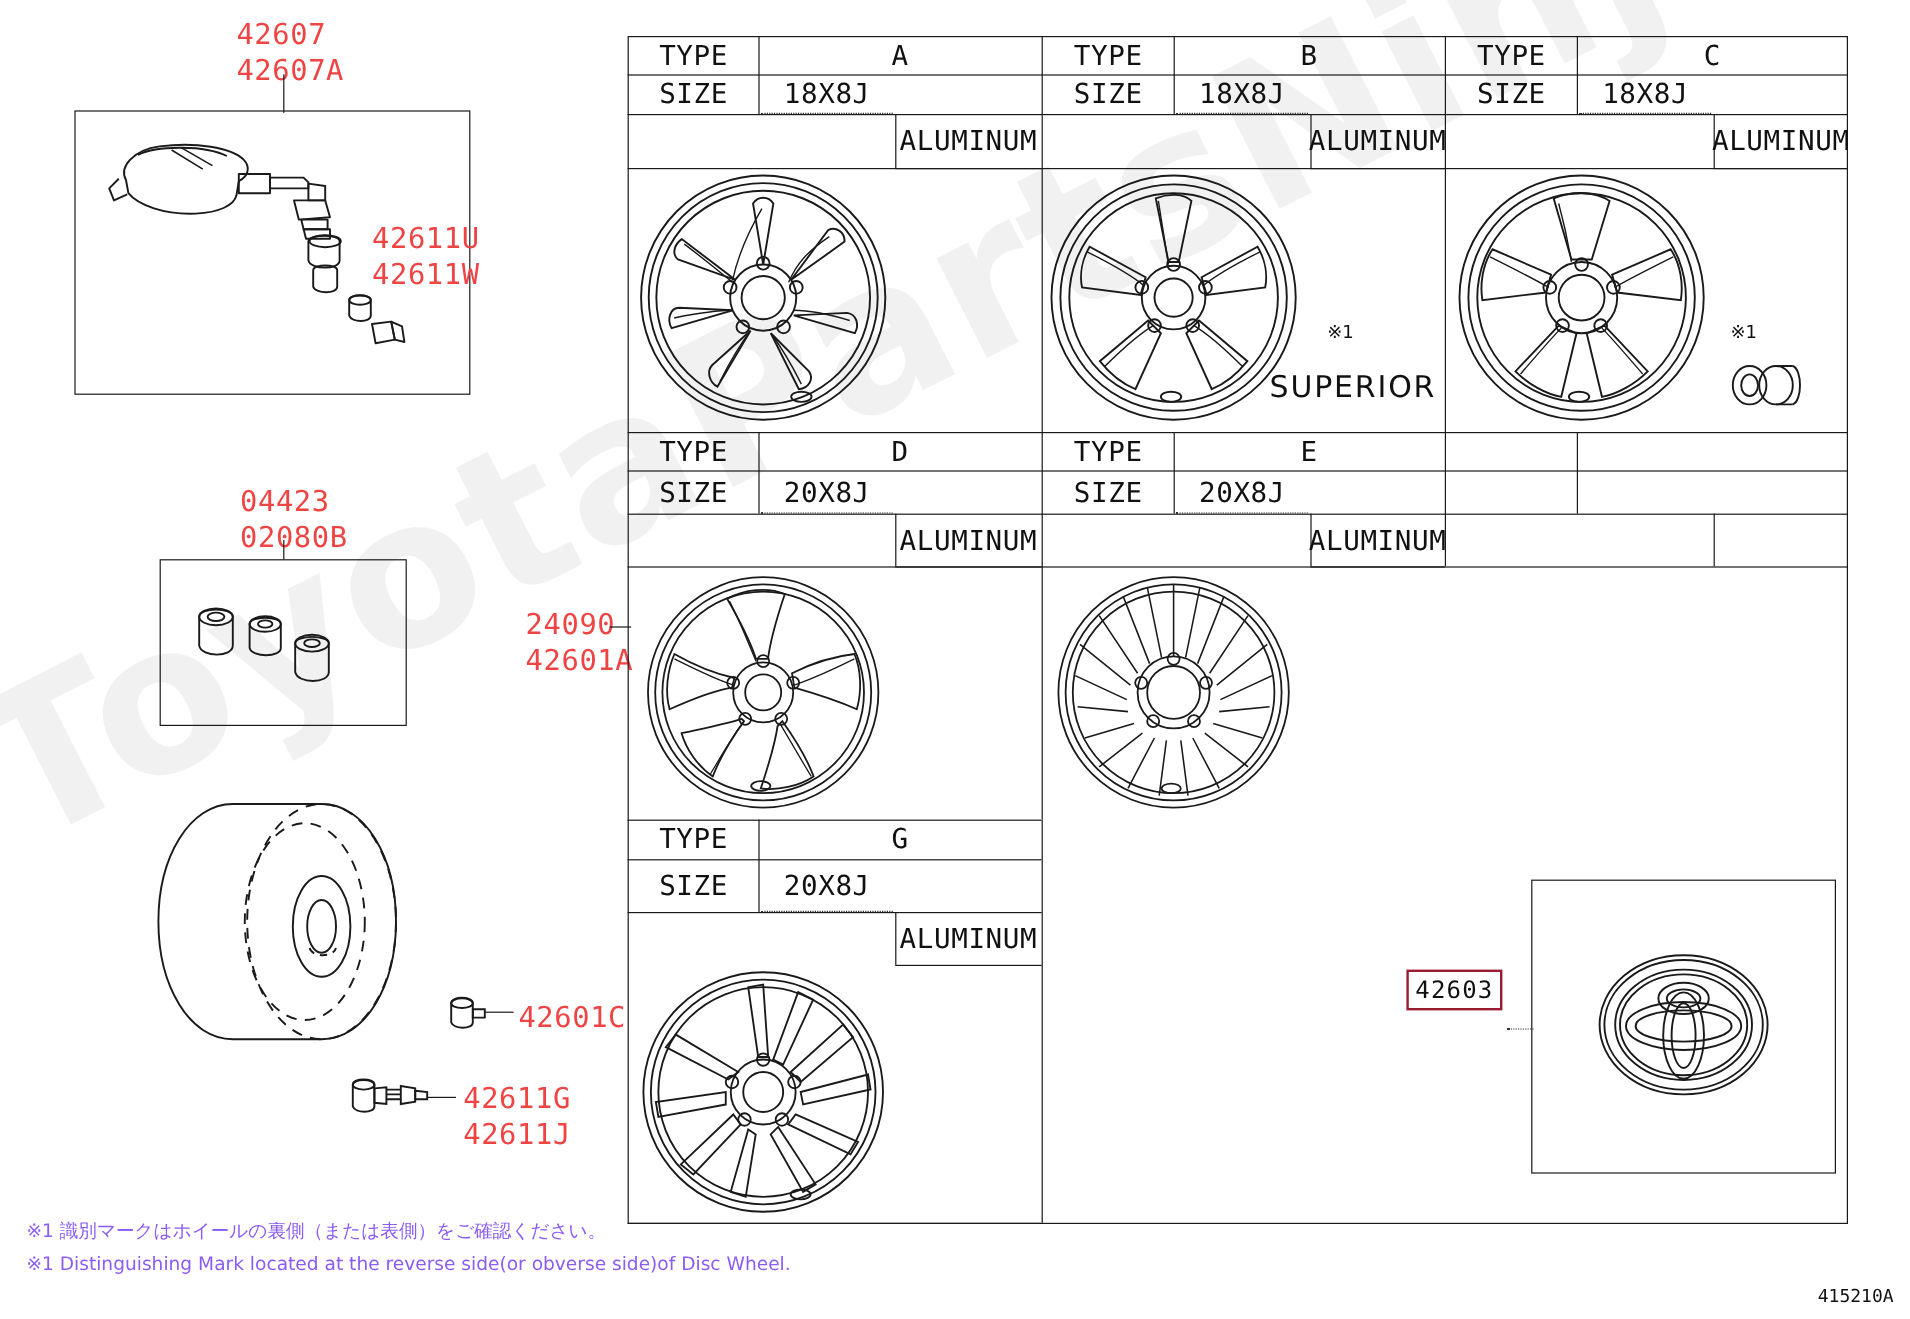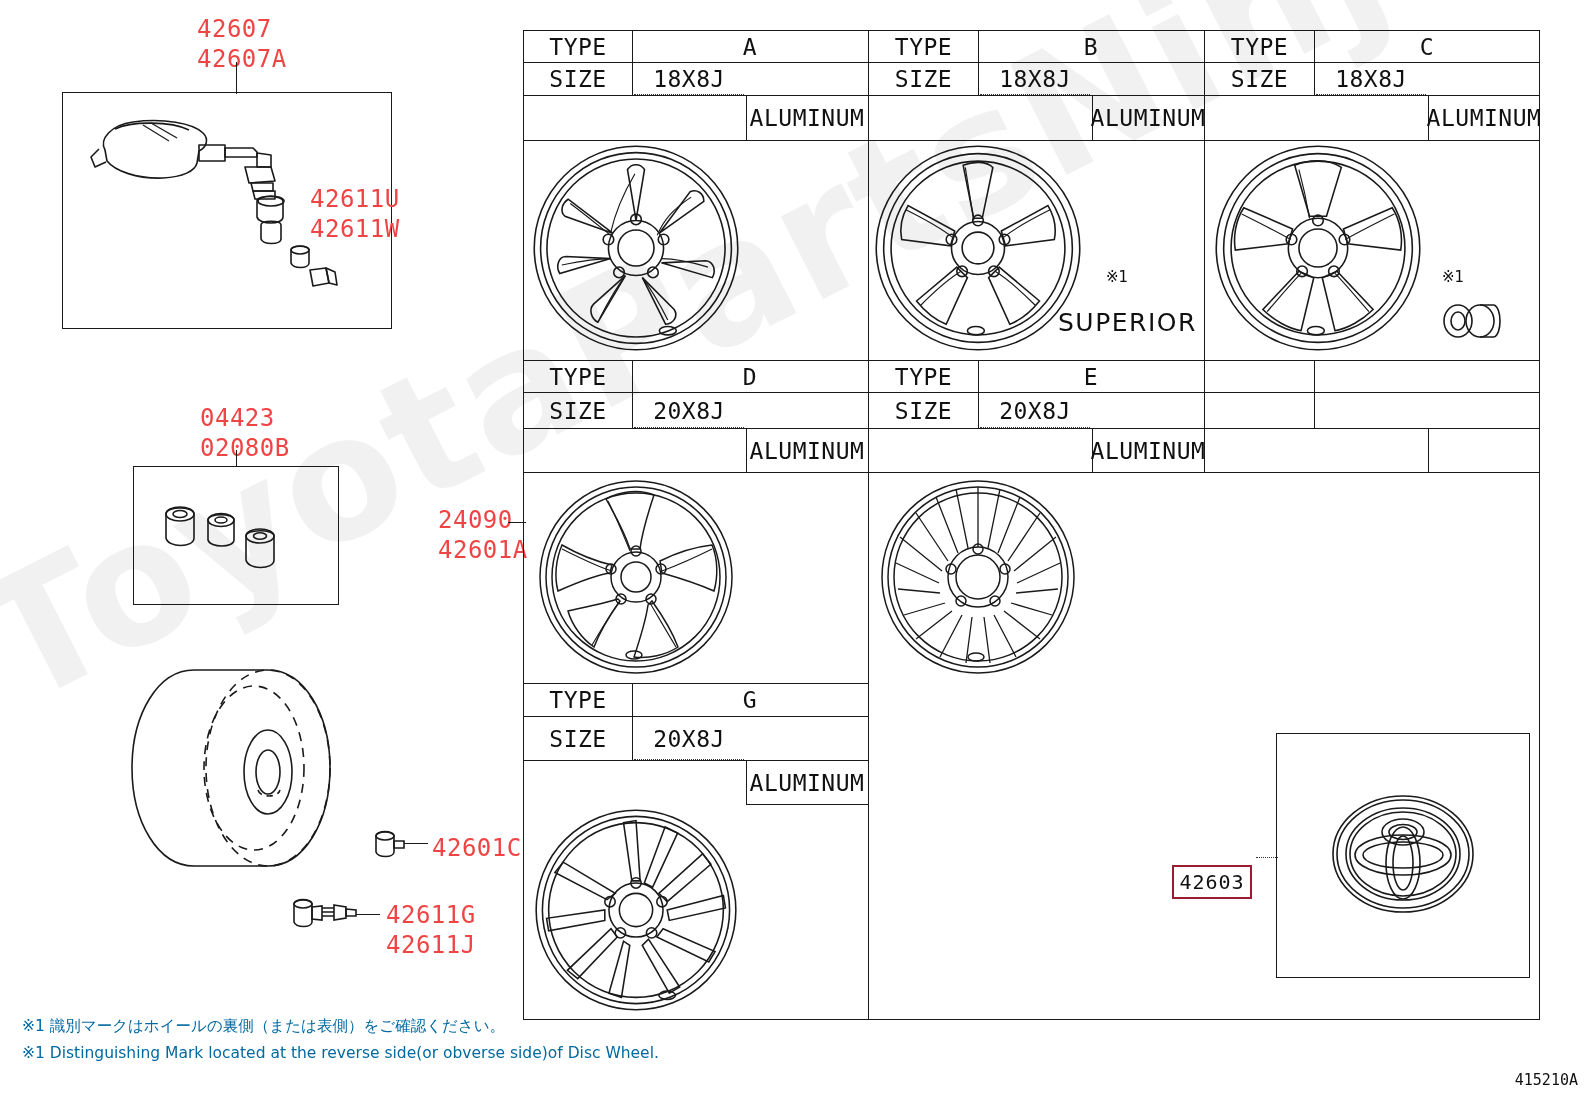--- a/index.html
+++ b/index.html
@@ -44,21 +44,21 @@
     font-size: 24px;
     letter-spacing: 0.5px;
     color: #ef4444;
     white-space: pre;
     line-height: 1.25;
   }
   .note {
     position: absolute;
     font-family: "DejaVu Sans", sans-serif;
     font-size: 15.5px;
-    color: #0369a1;
+    color: #8b5cf6;
     white-space: pre;
   }
   .corner-code {
     position: absolute;
     right: 14px;
     bottom: 10px;
     font-family: "DejaVu Sans Mono", monospace;
     font-size: 15px;
     color: #111;
   }
@@ -503,21 +503,21 @@
         <path d="M112 128 L142 174 L132 180 L106 134 Z"></path>
         <path d="M94 134 L86 184 L74 180 L88 130 Z"></path>
         <path d="M82 126 L44 166 L34 158 L76 118 Z"></path>
         <path d="M70 110 L16 120 L14 108 L70 100 Z"></path>
         <path d="M72 90 L22 64 L30 54 L80 84 Z"></path>
       </g>
       <ellipse cx="130" cy="182" rx="8" ry="4"></ellipse>
     </g>
   </svg>
 
-  <div class="callout-hl" style="left:1172px; top:865px; width:80px; height:34px;">42603</div>
+  <div class="callout-hl" style="left:1172px; top:808px; width:80px; height:34px;">42603</div>
   <div class="dline" style="left:1256px; top:857px; width:22px;"></div>
 
   <div class="frame" style="left:1276px; top:733px; width:254px; height:245px;"></div>
 
   <svg class="sv" style="left:1330px; top:793px;" width="146" height="122" viewBox="0 0 146 122">
     <g fill="none" stroke="#1a1a1a" stroke-width="1.6">
       <ellipse cx="73" cy="61" rx="70" ry="58"></ellipse>
       <ellipse cx="73" cy="61" rx="66" ry="54"></ellipse>
       <ellipse cx="73" cy="61" rx="57" ry="46"></ellipse>
       <ellipse cx="73" cy="61" rx="53" ry="42"></ellipse>

